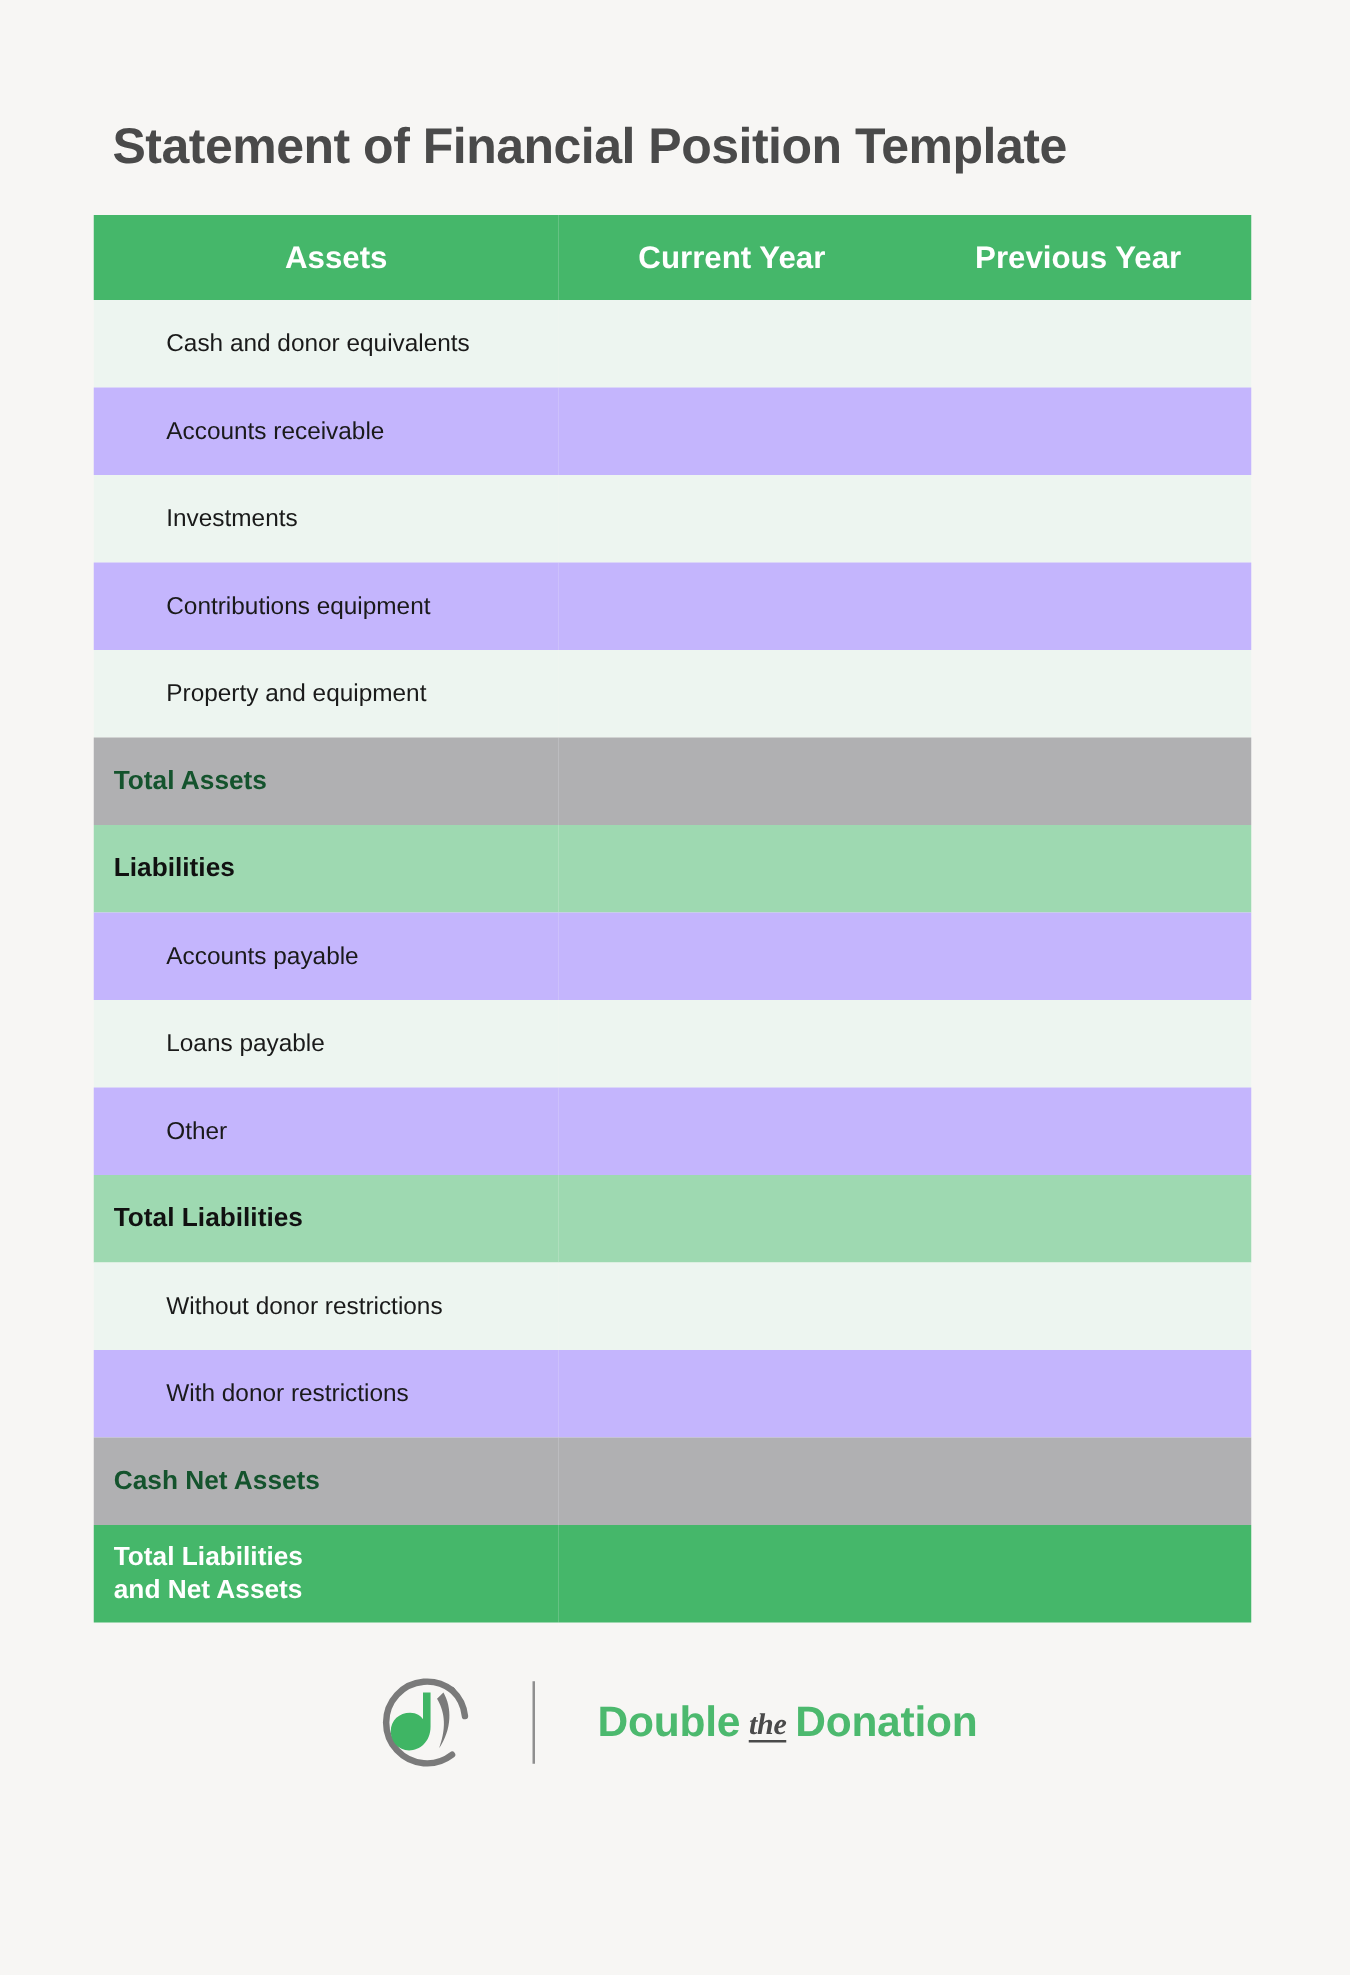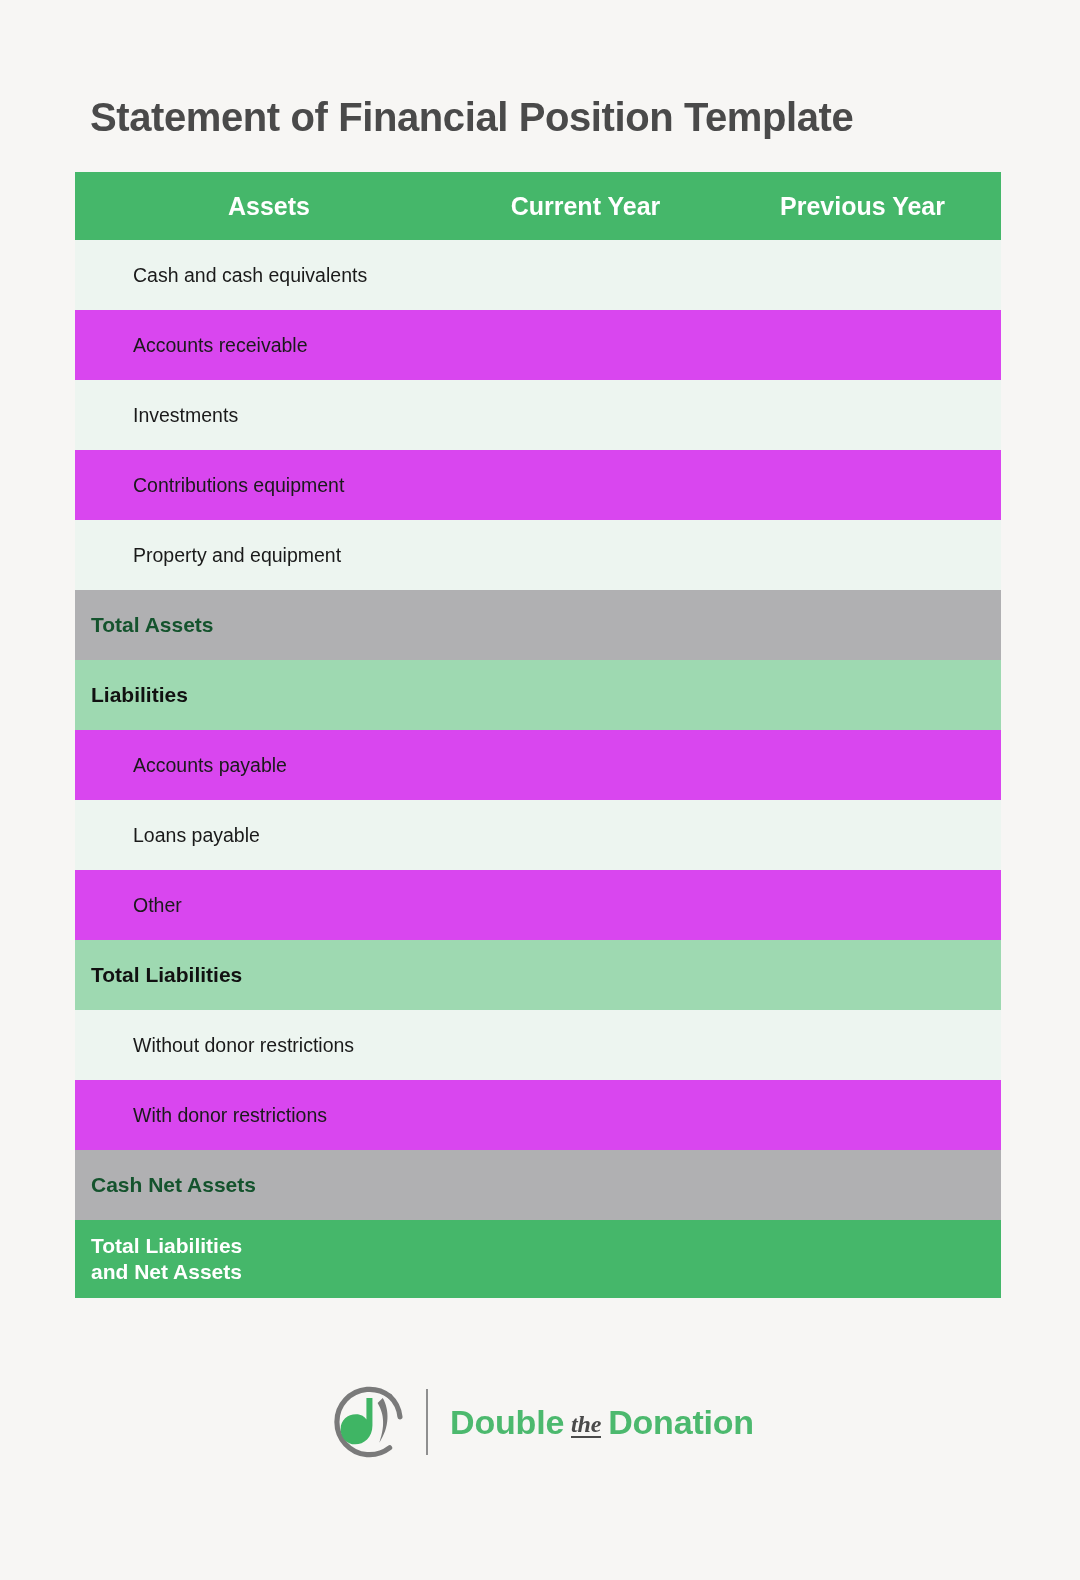--- a/index.html
+++ b/index.html
@@ -77,21 +77,21 @@
     font-size: 25px;
     font-weight: bold;
     height: 68px;
   }
   .row-header .cell.value-head {
     text-align: center;
   }
 
   
   .row-mint  .cell { background: #edf5f0; }
-  .row-gray  .cell { background: #d946ef; }
+  .row-gray  .cell { background: #c4b5fd; }
 
   
   .row-total .cell {
     background: #b0b0b2;
     font-weight: bold;
     font-size: 21px;
     color: #14532d;
   }
   .row-section .cell {
     background: #9ed9b1;
@@ -106,26 +106,27 @@
     font-size: 21px;
     height: 78px;
     line-height: 1.22;
   }
   .row-grand .cell span.l2 { display: block; }
 
   
   .logo-wrap {
     position: absolute;
     left: 0;
-    top: 1372px;
+    top: 1328px;
     width: 1080px;
     height: 100px;
     display: flex;
     align-items: center;
     justify-content: center;
+    gap: 28px;
   }
   .logo-mark {
     width: 86px;
     height: 86px;
     display: block;
   }
   .logo-divider {
     width: 2px;
     height: 66px;
     background: #8f8f8f;
@@ -168,21 +169,21 @@
     </colgroup>
     <thead>
       <tr class="row-header">
         <th class="cell label-cell">Assets</th>
         <th class="cell value-head">Current Year</th>
         <th class="cell value-head">Previous Year</th>
       </tr>
     </thead>
     <tbody id="table-body">
         <tr class="row-mint">
-          <td class="cell label-cell indent">Cash and cash equivalents</td>
+          <td class="cell label-cell indent">Cash and donor equivalents</td>
           <td class="cell value-cell"></td>
           <td class="cell value-cell"></td>
         </tr>
         <tr class="row-gray">
           <td class="cell label-cell indent">Accounts receivable</td>
           <td class="cell value-cell"></td>
           <td class="cell value-cell"></td>
         </tr>
         <tr class="row-mint">
           <td class="cell label-cell indent">Investments</td>

